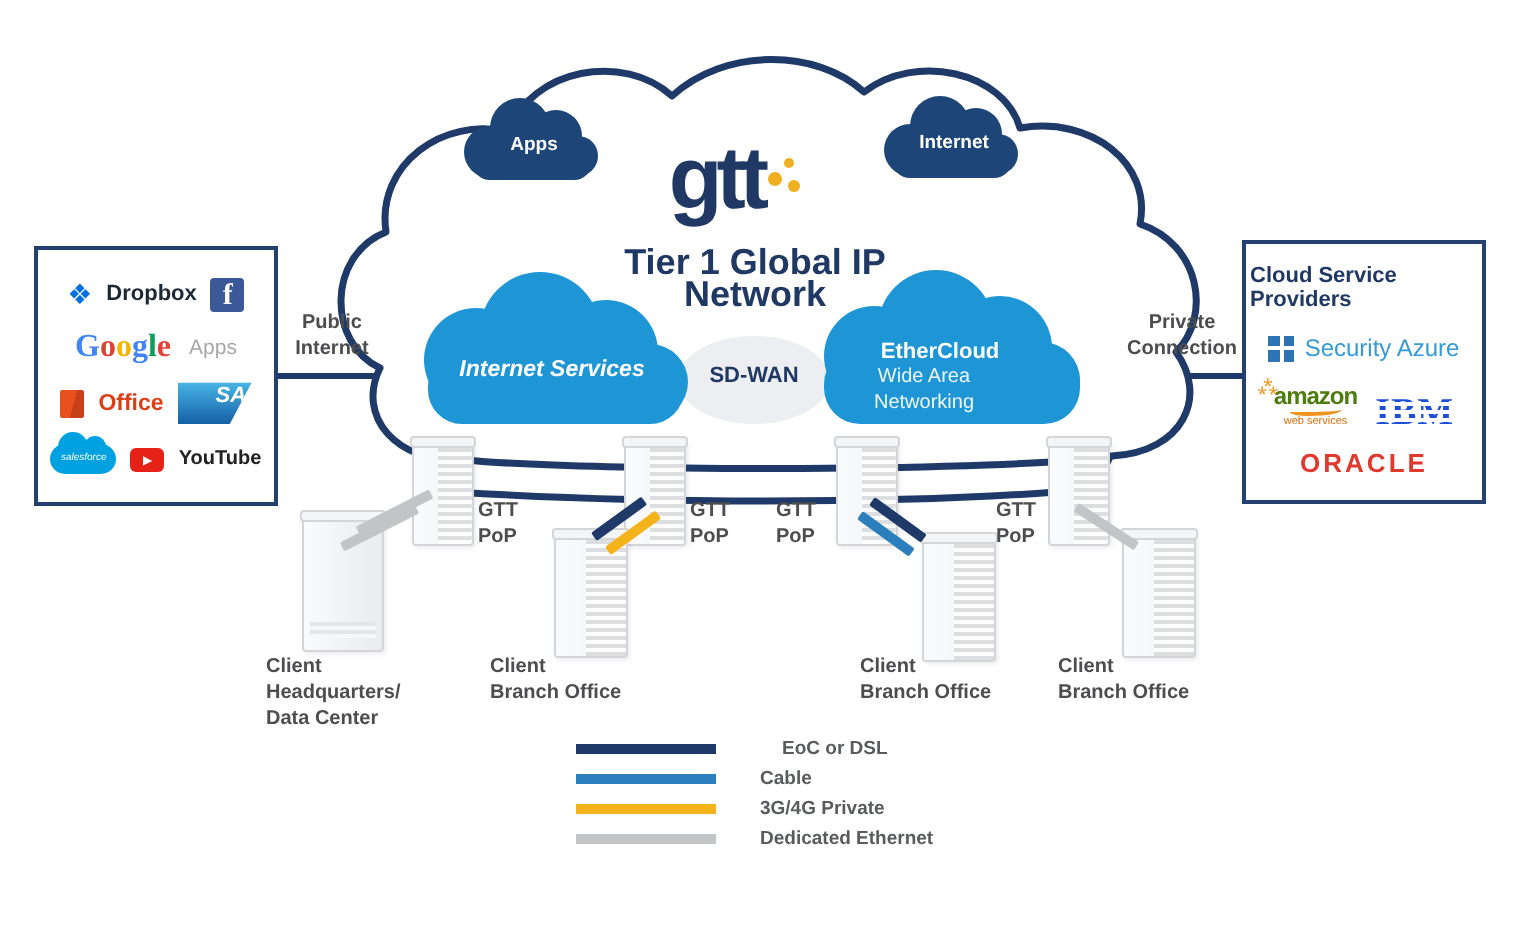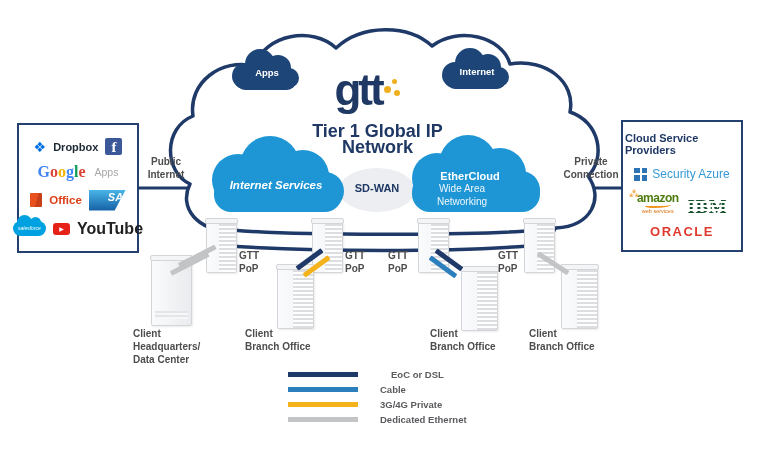--- a/index.html
+++ b/index.html
@@ -45,36 +45,36 @@
   .office-text{font-size:11.5px;font-weight:bold;color:#DC3E15;}
   .sap-logo{width:37px;height:21px;background:linear-gradient(180deg,#49B5E7,#1460A5);
     clip-path:polygon(0 0,100% 0,70% 100%,0 100%);
     color:#fff;font-weight:bold;font-style:italic;font-size:11px;line-height:15px;padding-left:19px;box-sizing:border-box;}
   .sf-cloud{position:relative;width:33px;height:15px;background:#00A1E0;border-radius:8px;}
   .sf-cloud::before{content:"";position:absolute;left:4px;top:-6px;width:15px;height:15px;border-radius:50%;background:#00A1E0;}
   .sf-cloud::after{content:"";position:absolute;left:17px;top:-4px;width:11px;height:11px;border-radius:50%;background:#00A1E0;}
   .sf-text{position:absolute;left:0;right:0;top:4px;color:#fff;font-style:italic;font-size:5px;text-align:center;z-index:1;}
   .yt-icon{width:17px;height:12px;background:#E62117;border-radius:3px;color:#fff;font-size:6px;
     display:flex;align-items:center;justify-content:center;}
-  .yt-text{font-size:16px;font-weight:bold;color:#212121;}
+  .yt-text{font-size:10px;font-weight:bold;color:#212121;}
 
   .csp-title{font-size:11px;font-weight:bold;color:#1F3864;margin-bottom:11px;}
   .azure-row{display:flex;align-items:center;gap:5px;margin-bottom:11px;}
   .azure-icon{width:13px;height:13px;
     background:linear-gradient(#fff,#fff) center/2px 100% no-repeat,
                linear-gradient(#fff,#fff) center/100% 2px no-repeat,#2E74B5;}
   .azure-text{font-size:12px;color:#359AD6;}
   .amz-ibm-row{display:flex;align-items:flex-end;gap:9px;margin-bottom:9px;}
   .amazon-logo{position:relative;display:flex;flex-direction:column;align-items:center;line-height:1;}
   .am-dots{position:absolute;left:-8px;top:-3px;color:#F0941E;font-size:9px;}
   .am-word{font-size:12px;font-weight:bold;color:#4d7c0f;letter-spacing:-0.5px;}
   .am-smile{width:26px;height:3px;border-bottom:2px solid #F0941E;border-radius:0 0 70% 40%;margin-top:-1px;}
   .am-sub{font-size:5.5px;color:#D86E0C;margin-top:1px;}
   .ibm-logo{position:relative;font-family:"Liberation Serif",serif;font-weight:bold;
-    font-size:19px;line-height:16px;color:#14532d;letter-spacing:0.5px;}
+    font-size:19px;line-height:16px;color:#1d4ed8;letter-spacing:0.5px;}
   .ibm-logo::after{content:"";position:absolute;inset:0;
     background:repeating-linear-gradient(180deg,transparent 0 2px,#ffffff 2px 4px);}
   .oracle-text{font-size:13px;font-weight:bold;color:#E03A2F;letter-spacing:1.5px;}
 
   
   .tower{position:absolute;z-index:2;border:1px solid #D3D5D8;border-radius:2px;
     box-shadow:1px 1px 2px rgba(60,60,70,0.10);
     background-image:
       repeating-linear-gradient(180deg,#FFFFFF 0px,#FFFFFF 2px,#DCDEE1 2px,#DCDEE1 4px),
       linear-gradient(90deg,#FAFBFC 0%,#F0F2F4 100%);

